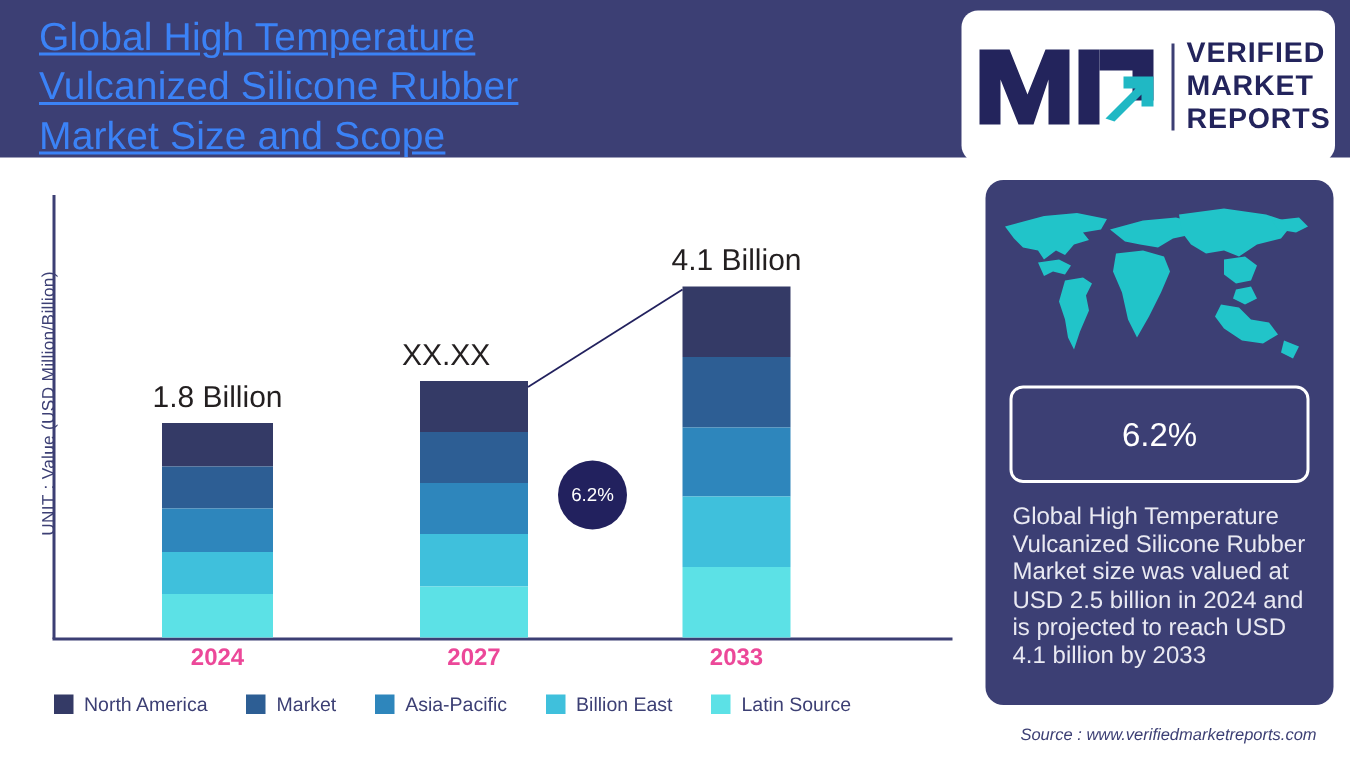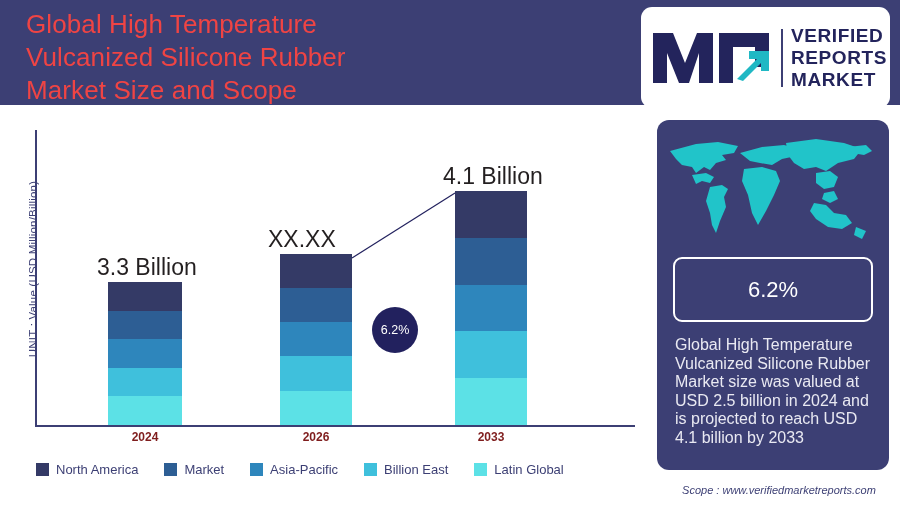--- a/index.html
+++ b/index.html
@@ -19,27 +19,28 @@
   .header-band {
     position: absolute;
     left: 0; top: 0;
     width: 900px; height: 105px;
     background: #3c3f74;
   }
   .header-title {
     position: absolute;
     left: 26px; top: 8px;
     width: 600px;
-    color: #ef4444;
+    color: #3b82f6;
     font-size: 26px;
     line-height: 33px;
     font-weight: 400;
     letter-spacing: 0.1px;
     white-space: pre-line;
     z-index: 5;
+    text-decoration: underline;
   }
 
   
   .logo-box {
     position: absolute;
     left: 641px; top: 7px;
     width: 249px; height: 101px;
     background: #ffffff;
     border-radius: 11px;
     display: flex;
@@ -99,29 +100,29 @@
   .bar {
     position: absolute;
     display: flex;
     flex-direction: column;
   }
   .bar-seg { width: 100%; }
 
   .bar-value {
     position: absolute;
     color: #231f20;
-    font-size: 23px;
+    font-size: 20px;
     white-space: nowrap;
   }
 
   .x-label {
     position: absolute;
     top: 325px;
-    color: #7f1d1d;
-    font-size: 12px;
+    color: #ec4899;
+    font-size: 16px;
     font-weight: 700;
     text-align: center;
     white-space: nowrap;
   }
 
   .cagr-badge {
     position: absolute;
     width: 46px; height: 46px;
     border-radius: 50%;
     background: #22215e;
@@ -228,63 +229,63 @@
       <svg viewBox="0 0 128 62" width="128" height="62">
         <path d="M2 6 L22 6 L34 36 L46 6 L62 6 L62 56 L48 56 L48 26 L38 56 L28 56 L16 26 L16 56 L2 56 Z" fill="#23245c"></path>
         <path d="M68 6 L82 6 L82 56 L68 56 Z" fill="#23245c"></path>
         <path d="M82 6 L118 6 L118 40 L104 40 L104 20 L82 20 Z" fill="#23245c"></path>
         <path d="M86 52 L106 32 L98 32 L98 24 L118 24 L118 44 L110 44 L110 36 L92 54 Z" fill="#20b8c4"></path>
       </svg>
     </div>
     <div class="logo-divider"></div>
     <div class="logo-words">
       <span>VERIFIED</span>
+      <span>MARKET</span>
       <span>REPORTS</span>
-      <span>MARKET</span>
     </div>
   </div>
 
   <div class="chart-area">
     <div class="y-axis-label">UNIT : Value (USD Million/Billion)</div>
     <div class="axis-v"></div>
     <div class="axis-h"></div>
 
     <svg class="connector" width="645" height="401" viewBox="0 0 645 401">
       <line x1="352" y1="153" x2="455" y2="88" stroke="#22215e" stroke-width="1.2"></line>
     </svg>
 
     <div id="bars">
         <div class="bar" style="left: 108px; width: 74px; top: 177.317px; height: 142.683px;">
           <div class="bar-seg" style="background: rgb(52, 58, 102); height: 20%;"></div>
           <div class="bar-seg" style="background: rgb(45, 94, 148); height: 20%;"></div>
           <div class="bar-seg" style="background: rgb(46, 134, 188); height: 20%;"></div>
           <div class="bar-seg" style="background: rgb(63, 192, 220); height: 20%;"></div>
           <div class="bar-seg" style="background: rgb(92, 225, 230); height: 20%;"></div>
         </div>
-        <div class="bar-value" style="left: 97px; width: 96px; text-align: center; top: 149.317px;">3.3 Billion</div>
+        <div class="bar-value" style="left: 97px; width: 96px; text-align: center; top: 149.317px;">1.8 Billion</div>
         <div class="bar" style="left: 280px; width: 72px; top: 148.78px; height: 171.22px;">
           <div class="bar-seg" style="background: rgb(52, 58, 102); height: 20%;"></div>
           <div class="bar-seg" style="background: rgb(45, 94, 148); height: 20%;"></div>
           <div class="bar-seg" style="background: rgb(46, 134, 188); height: 20%;"></div>
           <div class="bar-seg" style="background: rgb(63, 192, 220); height: 20%;"></div>
           <div class="bar-seg" style="background: rgb(92, 225, 230); height: 20%;"></div>
         </div>
         <div class="bar-value" style="left: 268px; width: 96px; top: 120.78px;">XX.XX</div>
         <div class="bar" style="left: 455px; width: 72px; top: 86px; height: 234px;">
           <div class="bar-seg" style="background: rgb(52, 58, 102); height: 20%;"></div>
           <div class="bar-seg" style="background: rgb(45, 94, 148); height: 20%;"></div>
           <div class="bar-seg" style="background: rgb(46, 134, 188); height: 20%;"></div>
           <div class="bar-seg" style="background: rgb(63, 192, 220); height: 20%;"></div>
           <div class="bar-seg" style="background: rgb(92, 225, 230); height: 20%;"></div>
         </div>
         <div class="bar-value" style="left: 443px; width: 96px; text-align: center; top: 58px;">4.1 Billion</div>
       </div>
     <div id="xlabels">
         <div class="x-label" style="left: 100px; width: 90px;">2024</div>
-        <div class="x-label" style="left: 271px; width: 90px;">2026</div>
+        <div class="x-label" style="left: 271px; width: 90px;">2027</div>
         <div class="x-label" style="left: 446px; width: 90px;">2033</div>
       </div>
 
     <div class="cagr-badge" style="left:372px; top:202px;">6.2%</div>
   </div>
 
   <div class="legend" id="legend">
       <div class="legend-item">
         <span class="legend-swatch" style="background: rgb(52, 58, 102);"></span>
         <span class="legend-text">North America</span>
@@ -296,21 +297,21 @@
       <div class="legend-item">
         <span class="legend-swatch" style="background: rgb(46, 134, 188);"></span>
         <span class="legend-text">Asia-Pacific</span>
       </div>
       <div class="legend-item">
         <span class="legend-swatch" style="background: rgb(63, 192, 220);"></span>
         <span class="legend-text">Billion East</span>
       </div>
       <div class="legend-item">
         <span class="legend-swatch" style="background: rgb(92, 225, 230);"></span>
-        <span class="legend-text">Latin Global</span>
+        <span class="legend-text">Latin Source</span>
       </div>
     </div>
 
   <div class="side-panel">
     <div class="map-wrap">
       <svg viewBox="0 0 214 118" preserveAspectRatio="none">
         <g fill="#21c4c9">
           <path d="M4 22 L30 15 L52 13 L72 17 L68 24 L56 26 L60 31 L50 34 L44 41 L38 38 L30 44 L26 38 L16 36 L10 30 Z"></path>
           <path d="M26 46 L40 44 L48 48 L44 54 L36 52 L30 55 Z"></path>
           <path d="M44 58 L56 56 L62 60 L58 68 L60 78 L54 92 L50 104 L46 96 L44 84 L40 72 Z"></path>
@@ -326,14 +327,14 @@
       </svg>
     </div>
 
     <div class="cagr-card">
       <div class="cagr-value">6.2%</div>
     </div>
 
     <div class="panel-desc">Global High Temperature Vulcanized Silicone Rubber Market  size was valued at USD 2.5 billion in 2024 and is projected to reach USD 4.1 billion by 2033</div>
   </div>
 
-  <div class="source-line">Scope : www.verifiedmarketreports.com</div>
+  <div class="source-line">Source : www.verifiedmarketreports.com</div>
 </div>
 
 </body></html>

